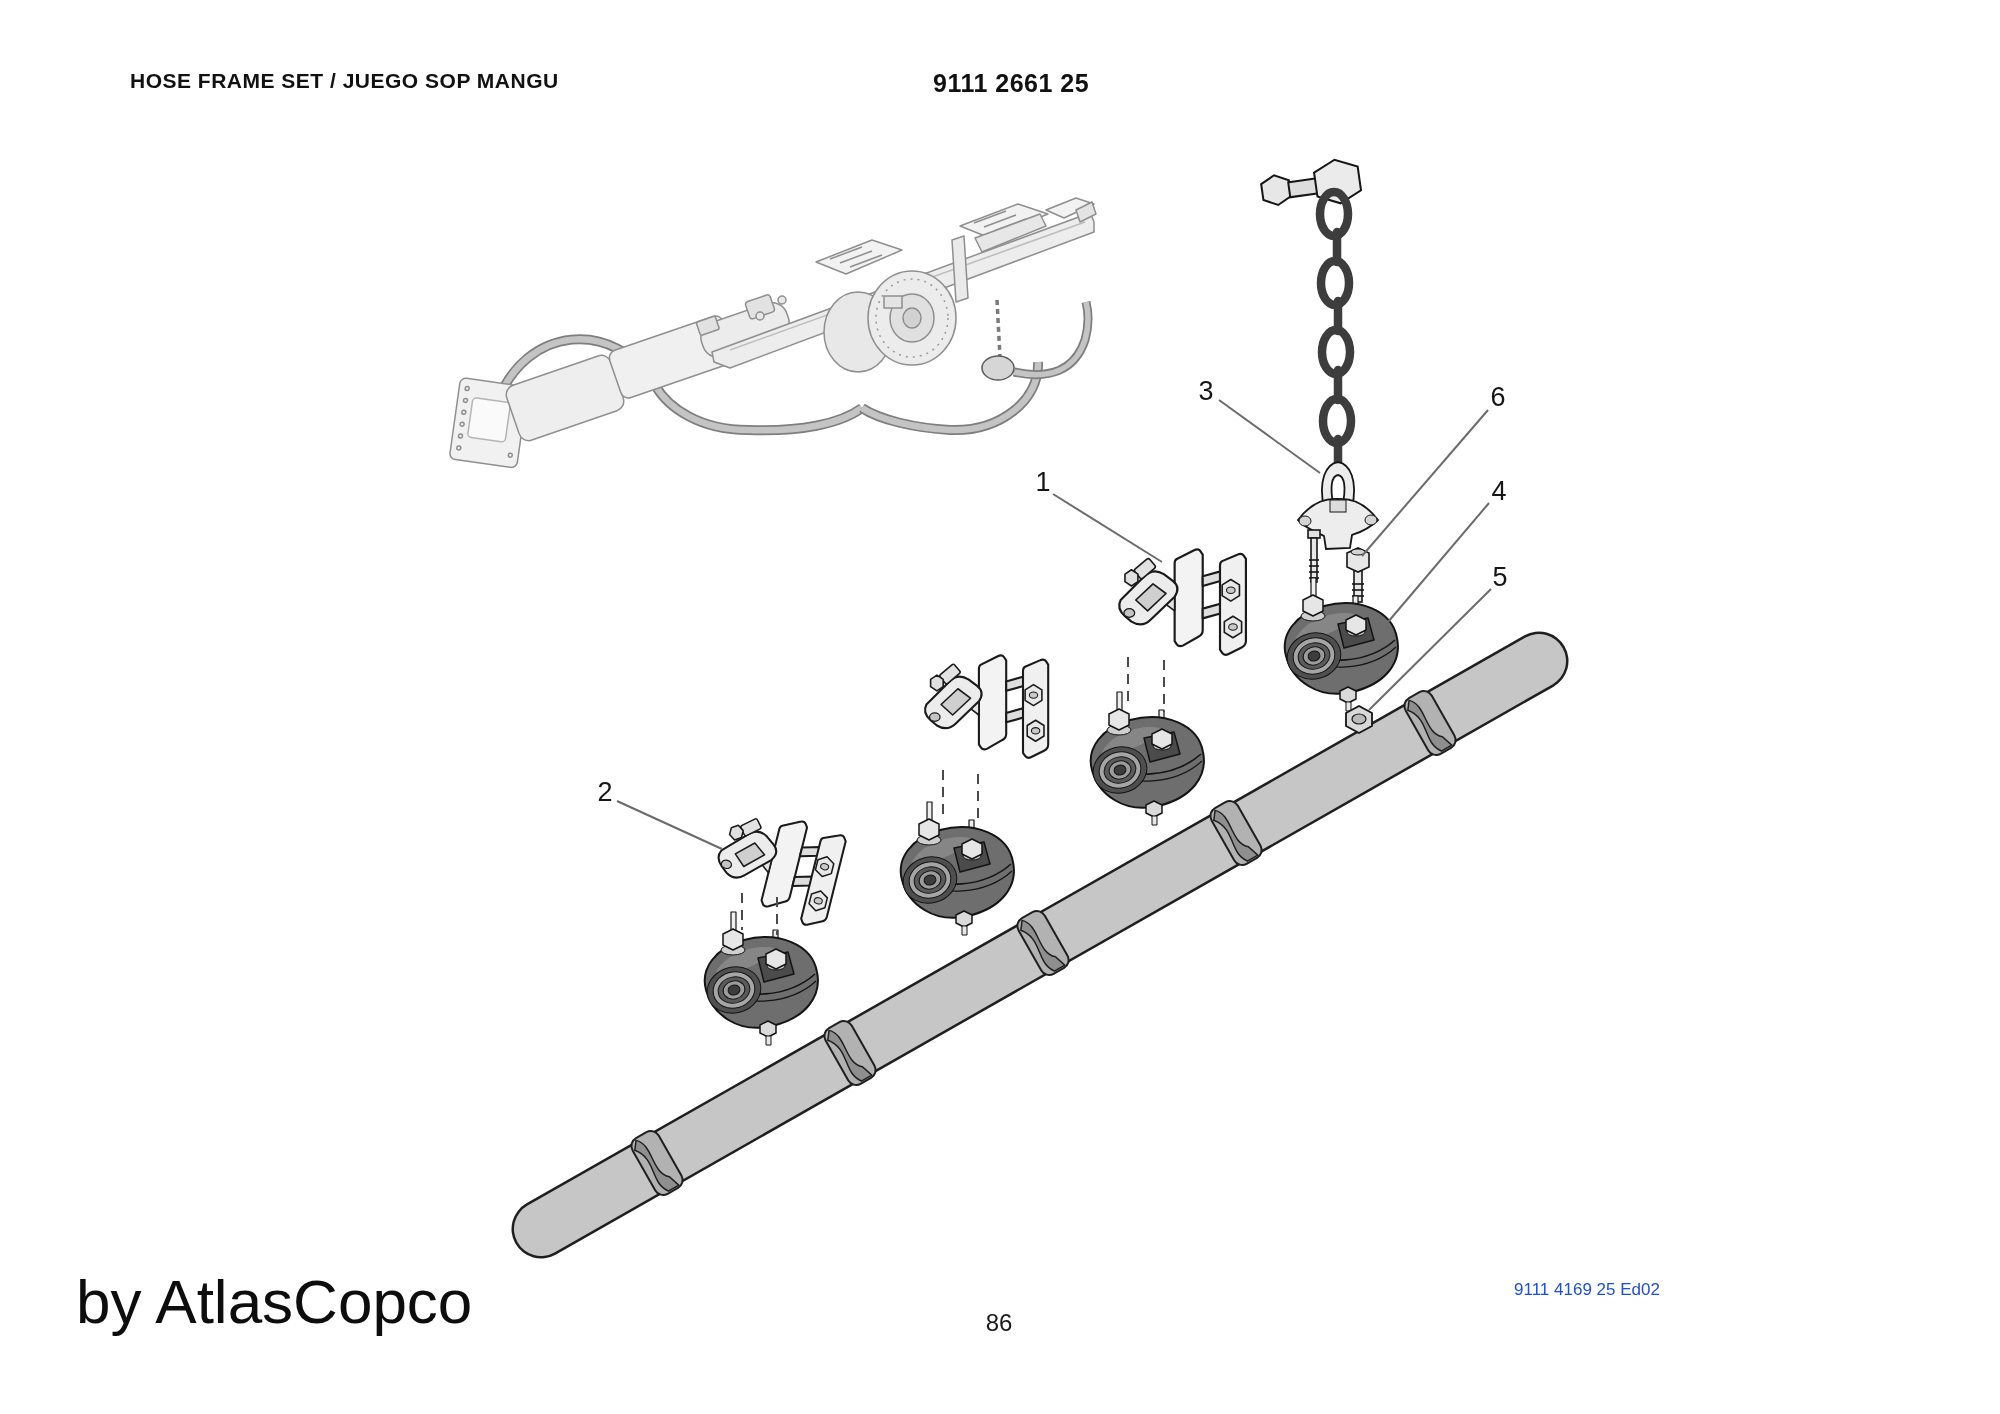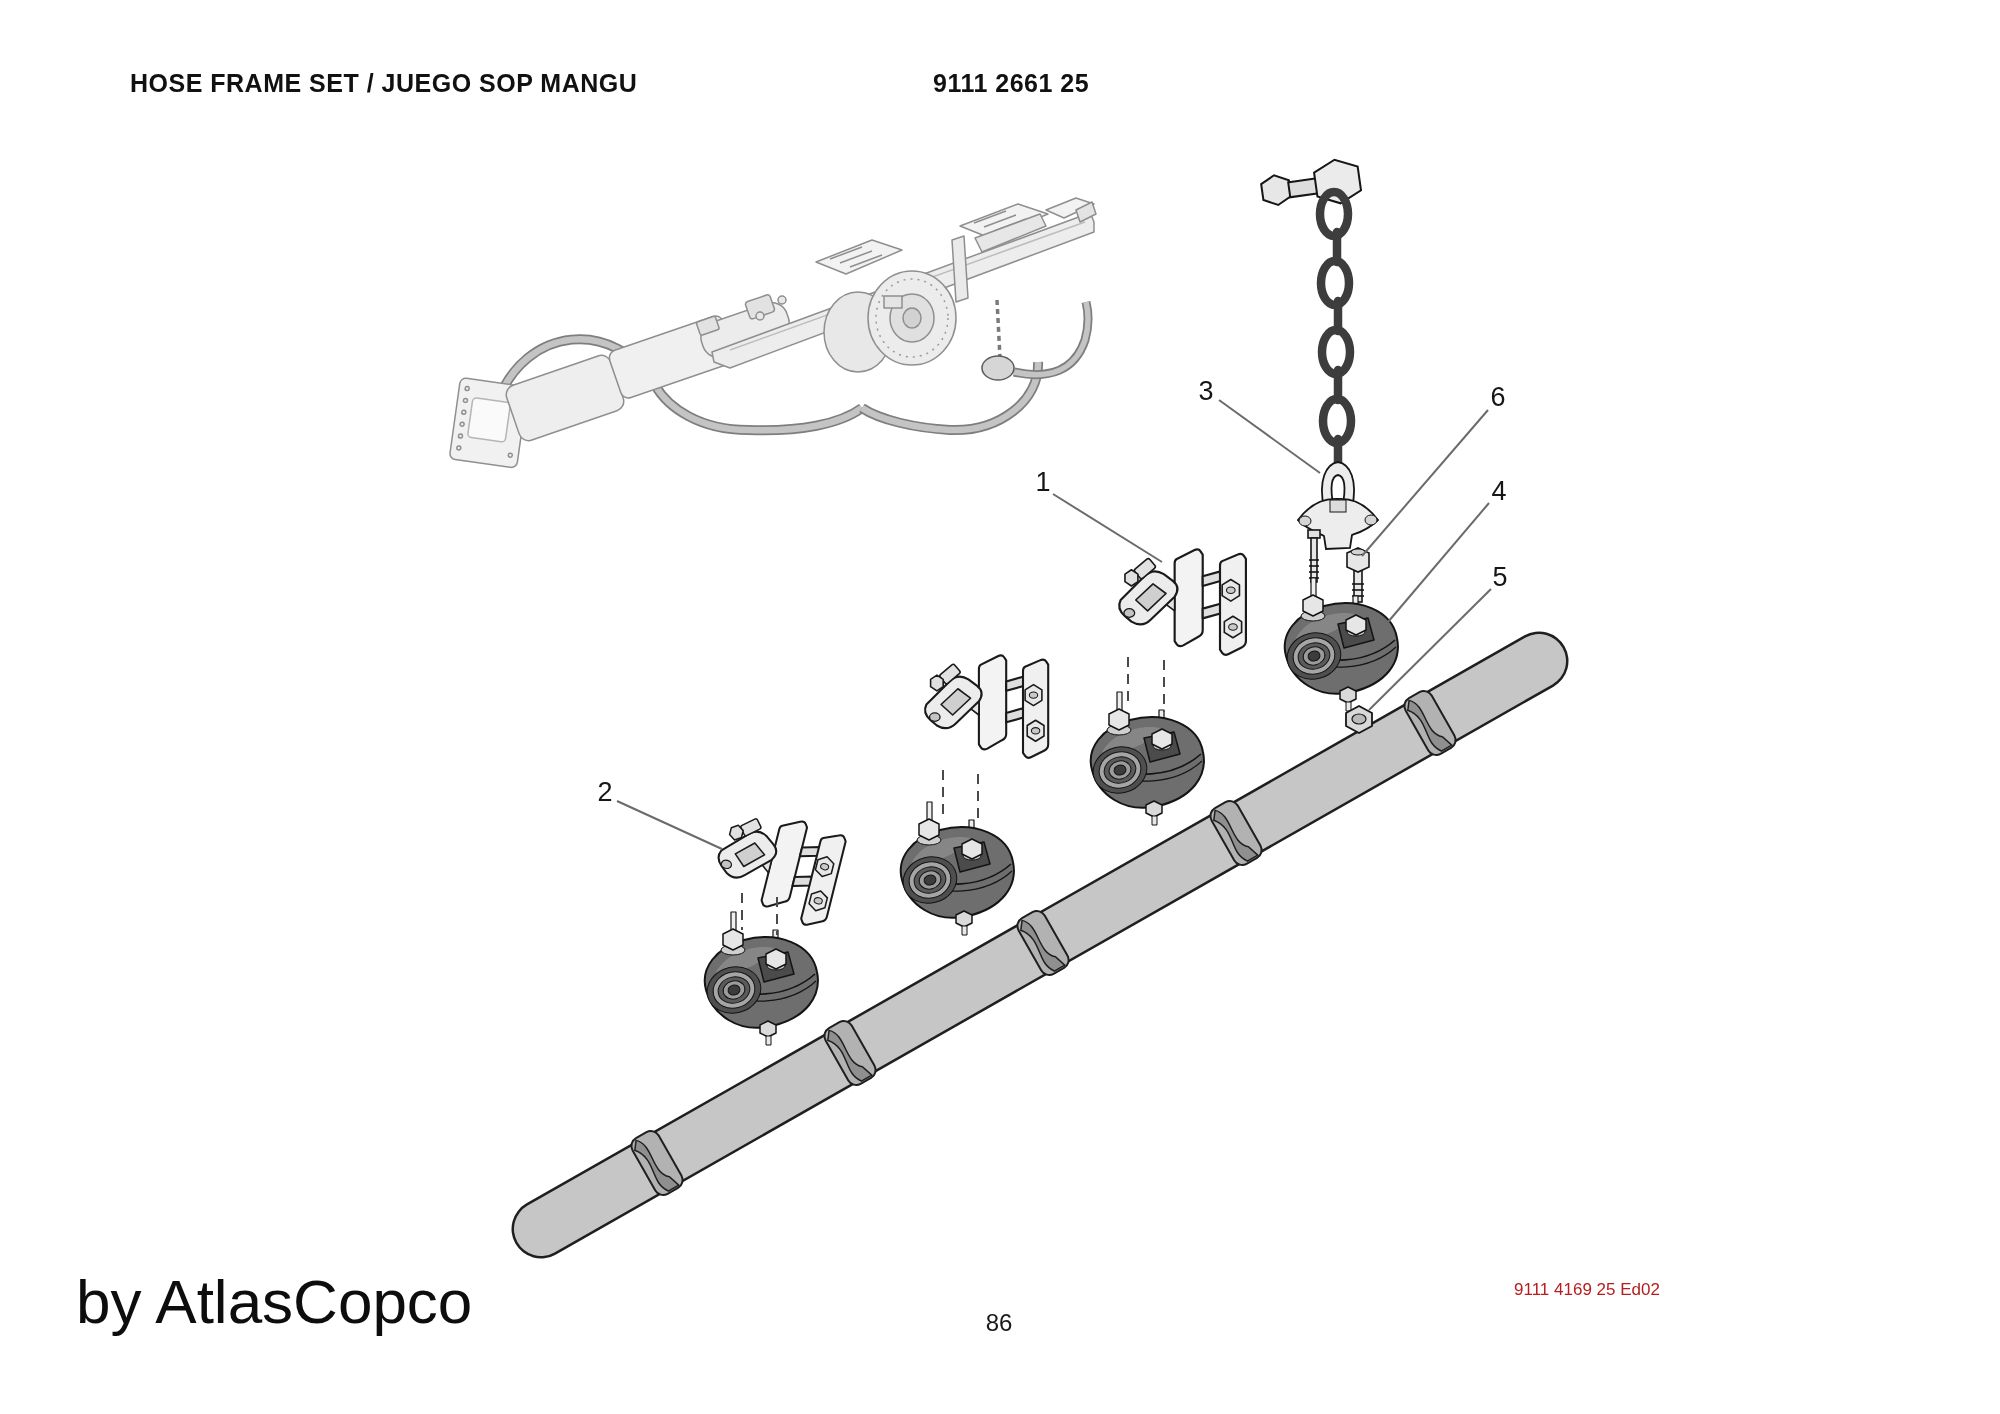--- a/index.html
+++ b/index.html
@@ -1,29 +1,29 @@
 <!DOCTYPE html>
 <html><head>
 <meta charset="utf-8">
 <style>
   html,body{margin:0;padding:0;background:#ffffff;}
   #page{
     position:relative;width:2000px;height:1414px;background:#ffffff;
     font-family:"Liberation Sans", sans-serif;color:#111;overflow:hidden;
   }
   .abs{position:absolute;}
-  .doc-title{left:130px;top:69px;font-size:25px;font-weight:bold;letter-spacing:.5px;white-space:nowrap;}
+  .doc-title{left:130px;top:69px;font-size:21px;font-weight:bold;letter-spacing:.5px;white-space:nowrap;}
   .doc-partno{left:933px;top:69px;font-size:25px;font-weight:bold;letter-spacing:.5px;white-space:nowrap;}
   .callout{
     font-size:27px;color:#161616;transform:translate(-50%,-50%);
     white-space:nowrap;line-height:1;
   }
   .brand{left:76px;top:1266px;font-size:62px;font-weight:400;color:#0d0d0d;white-space:nowrap;}
   .page-num{left:999px;top:1309px;font-size:24px;transform:translateX(-50%);color:#1a1a1a;}
-  .edition{left:1514px;top:1280px;font-size:17px;color:#b91c1c;white-space:nowrap;}
+  .edition{left:1514px;top:1280px;font-size:17px;color:#1d4ed8;white-space:nowrap;}
   svg{position:absolute;left:0;top:0;}
 </style>
 </head>
 <body>
 
 <div id="page">
 
   <div class="abs doc-title">HOSE FRAME SET / JUEGO SOP MANGU</div>
   <div class="abs doc-partno">9111 2661 25</div>
 

